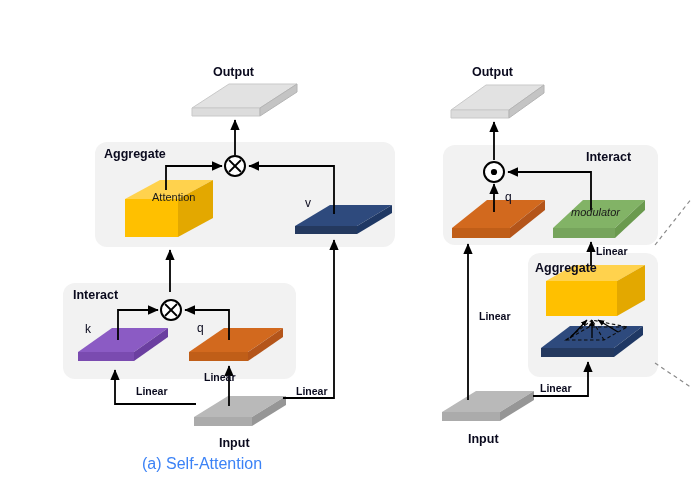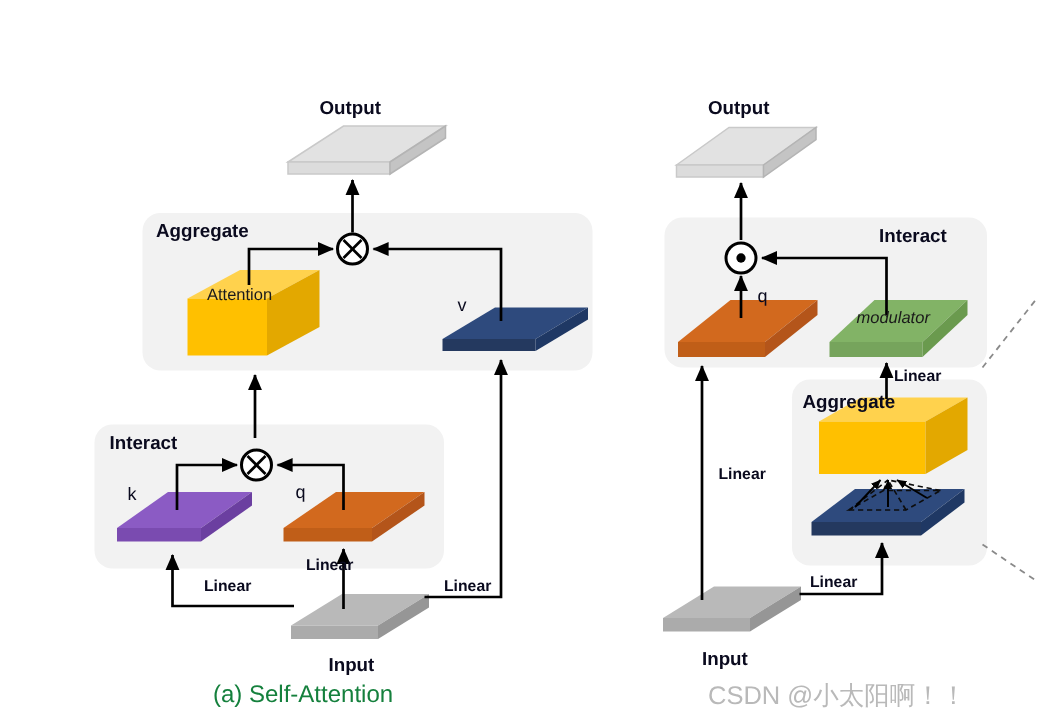--- a/index.html
+++ b/index.html
@@ -6,21 +6,21 @@
   body{width:692px;height:483px;overflow:hidden;
        font-family:"Liberation Sans","DejaVu Sans",sans-serif;}
   #stage{position:relative;width:692px;height:483px;}
   svg#diagram{position:absolute;left:0;top:0;width:692px;height:483px;}
   .lbl{position:absolute;white-space:nowrap;}
   .bold-lbl{font-weight:bold;font-size:12.5px;color:#0a0a1e;}
   .group-lbl{font-weight:bold;font-size:12.5px;color:#0a0a1e;}
   .linear-lbl{font-weight:bold;font-size:10.5px;color:#0a0a1e;text-align:center;}
   .slab-lbl{font-weight:normal;font-size:11px;color:#1a1a1a;}
   .var-lbl{font-weight:normal;font-size:12px;color:#0a0a1e;}
-  .caption{font-weight:normal;font-size:16px;color:#15803d;}
+  .caption{font-weight:normal;font-size:16px;color:#3b82f6;}
   .wm{position:absolute;color:#b9b9b9;font-size:17px;white-space:nowrap;}
 </style>
 </head>
 <body>
 
 <div id="stage">
 
   <svg id="diagram" viewBox="0 0 692 483">
     <defs>
       <marker id="ah" markerWidth="7" markerHeight="7" refX="5.6" refY="3" orient="auto">
@@ -167,36 +167,35 @@
       <line x1="177" y1="304" x2="165" y2="316" stroke="#000" stroke-width="1.8"></line>
     </g>
     <g>
       <circle cx="494" cy="172" r="10" fill="#fff" stroke="#000" stroke-width="2"></circle>
       <circle cx="494" cy="172" r="3.1" fill="#000"></circle>
     </g>
   </svg>
 
   <div class="lbl bold-lbl" style="left:213px;top:65px;">Output</div>
   <div class="lbl group-lbl" style="left:104px;top:147px;">Aggregate</div>
-  <div class="lbl slab-lbl" style="left:138px;top:191px;text-align:center;">Attention</div>
+  <div class="lbl slab-lbl" style="left:152px;top:191px;text-align:center;">Attention</div>
   <div class="lbl var-lbl" style="left:305px;top:196px;">v</div>
   <div class="lbl group-lbl" style="left:73px;top:288px;">Interact</div>
   <div class="lbl var-lbl" style="left:85px;top:322px;">k</div>
   <div class="lbl var-lbl" style="left:197px;top:321px;">q</div>
   <div class="lbl linear-lbl" style="left:136px;top:385px;">Linear</div>
   <div class="lbl linear-lbl" style="left:204px;top:371px;">Linear</div>
   <div class="lbl linear-lbl" style="left:296px;top:385px;">Linear</div>
   <div class="lbl bold-lbl" style="left:219px;top:436px;">Input</div>
   <div class="lbl caption" style="left:142px;top:455px;">(a) Self-Attention</div>
 
   <div class="lbl bold-lbl" style="left:472px;top:65px;">Output</div>
   <div class="lbl group-lbl" style="left:586px;top:150px;">Interact</div>
   <div class="lbl var-lbl" style="left:505px;top:190px;">q</div>
   <div class="lbl slab-lbl" style="left:571px;top:206px;font-style:italic;">modulator</div>
   <div class="lbl linear-lbl" style="left:596px;top:245px;">Linear</div>
   <div class="lbl group-lbl" style="left:535px;top:261px;">Aggregate</div>
   <div class="lbl linear-lbl" style="left:479px;top:310px;">Linear</div>
   <div class="lbl linear-lbl" style="left:540px;top:382px;">Linear</div>
   <div class="lbl bold-lbl" style="left:468px;top:432px;">Input</div>
 
-  <div class="wm" style="left:472px;top:452px;">CSDN @小太阳啊！！</div>
 
 </div>
 
 </body></html>

